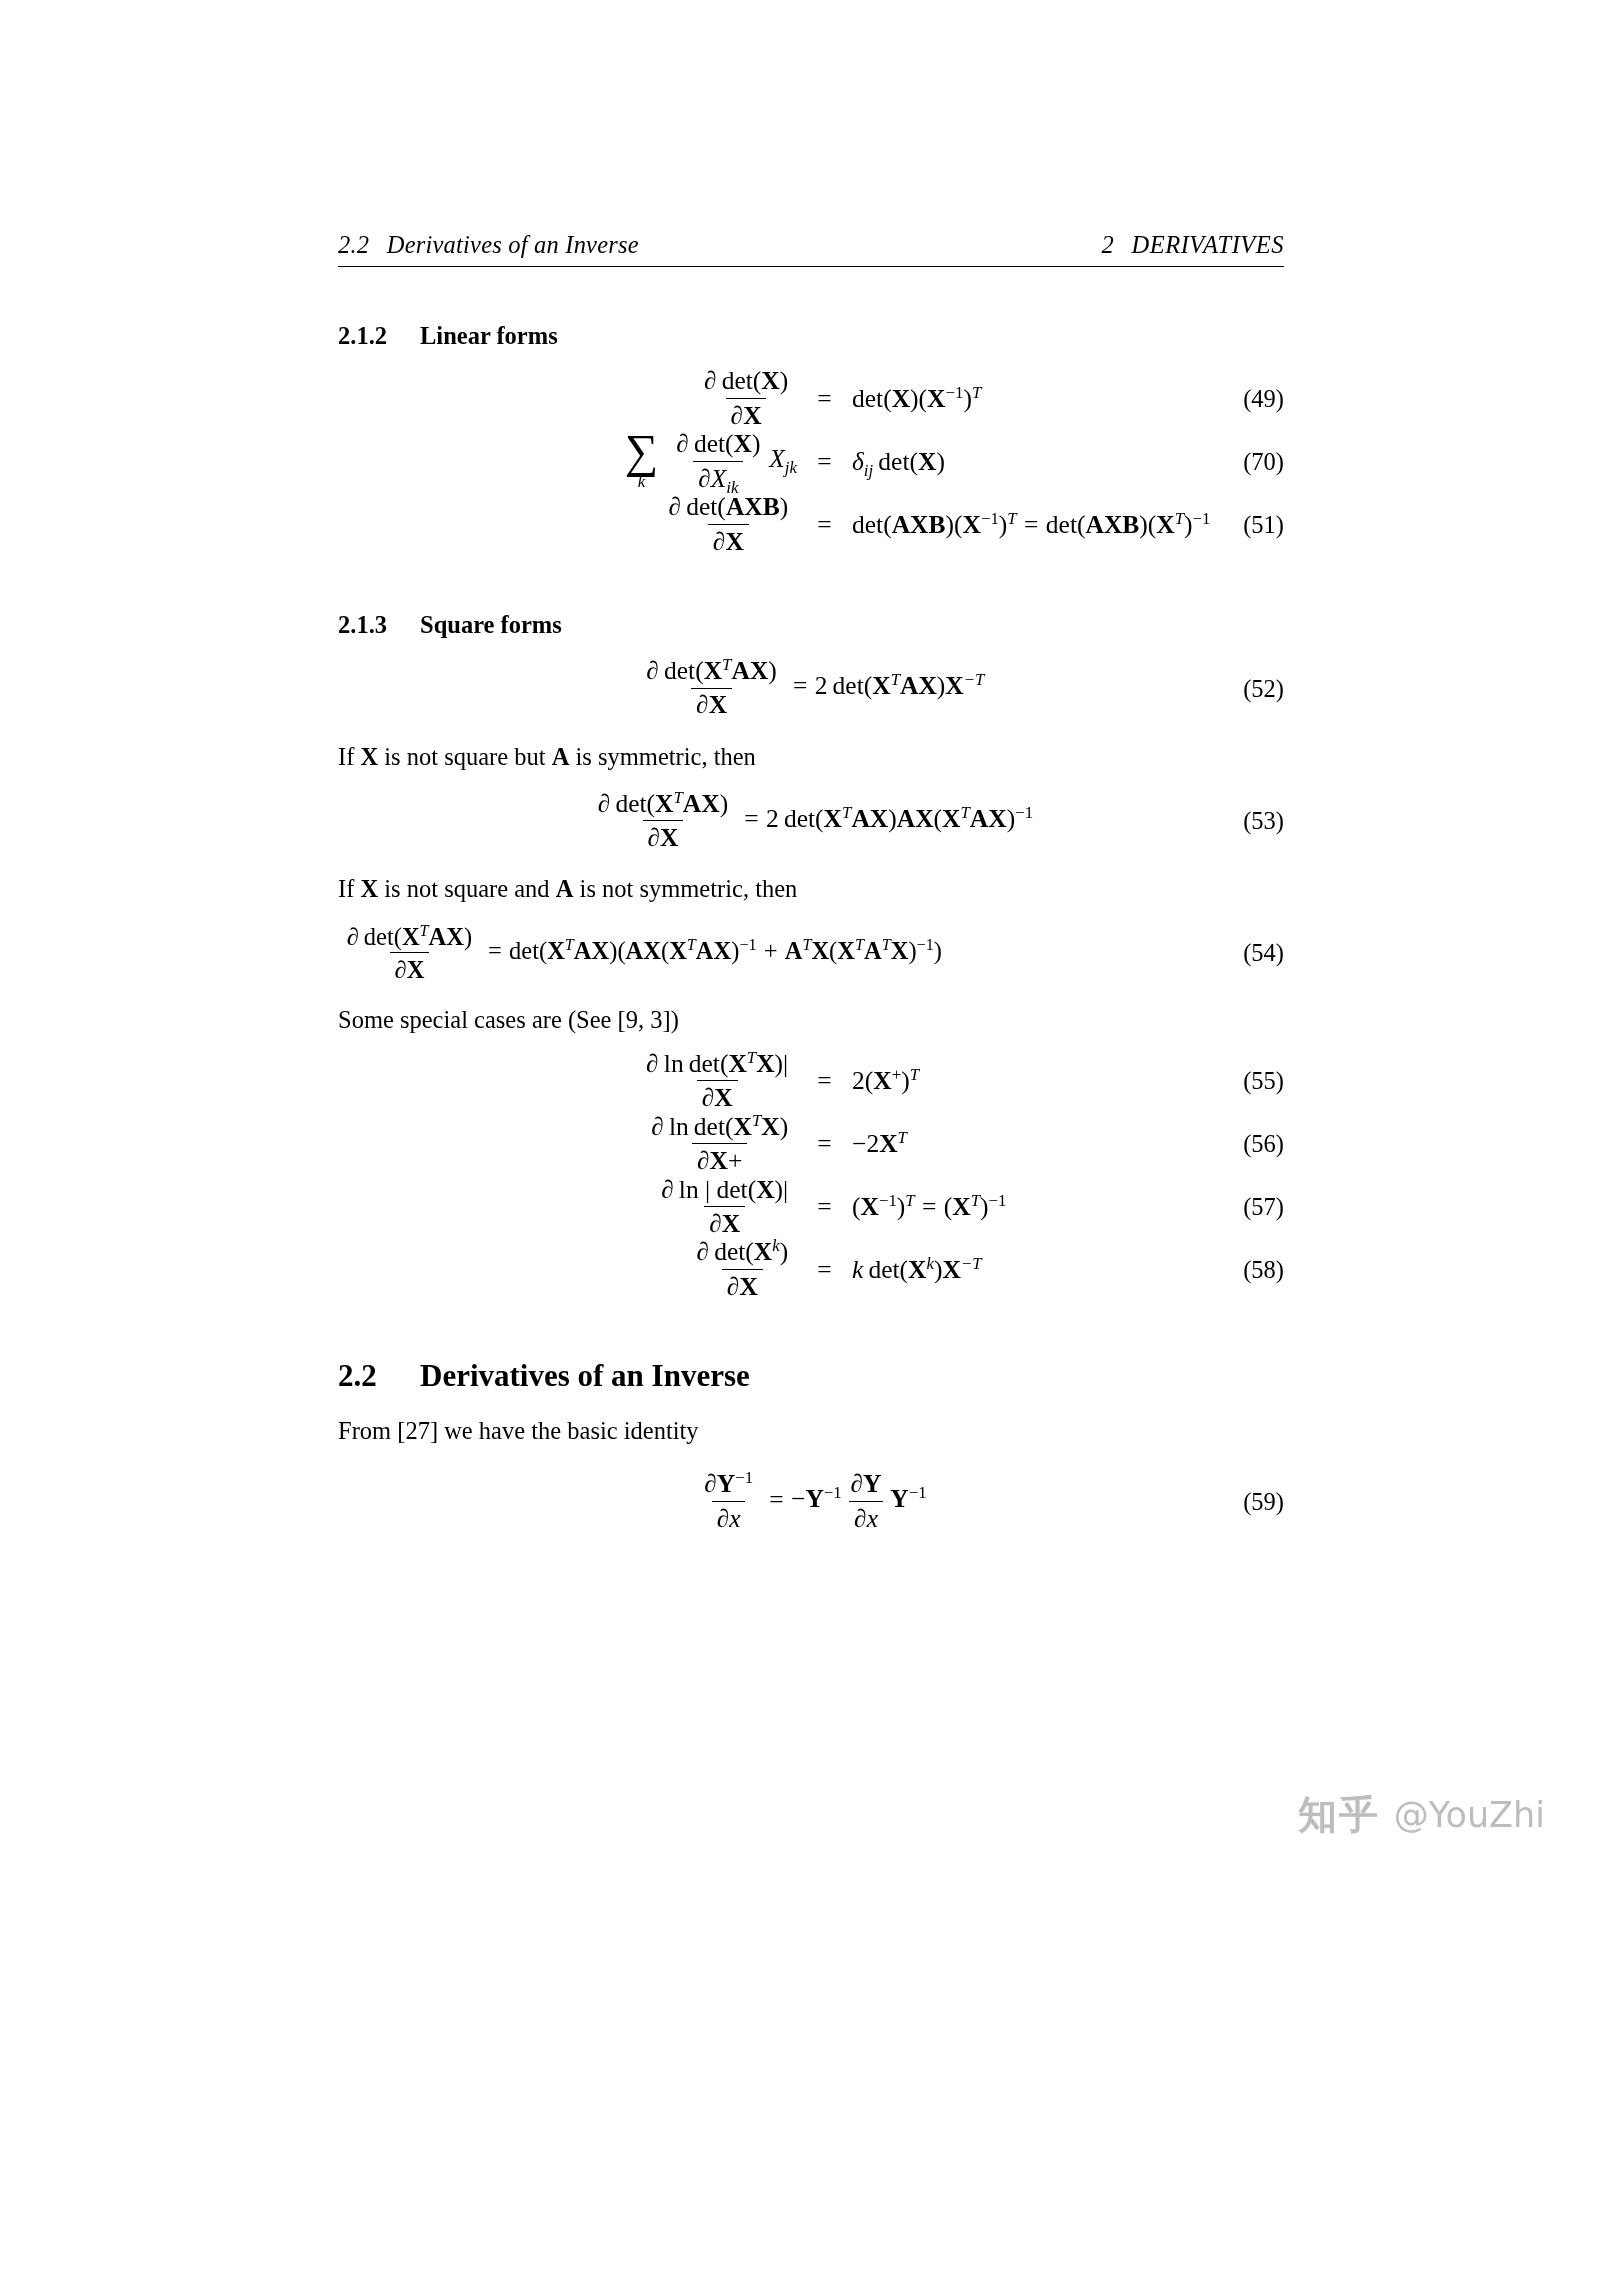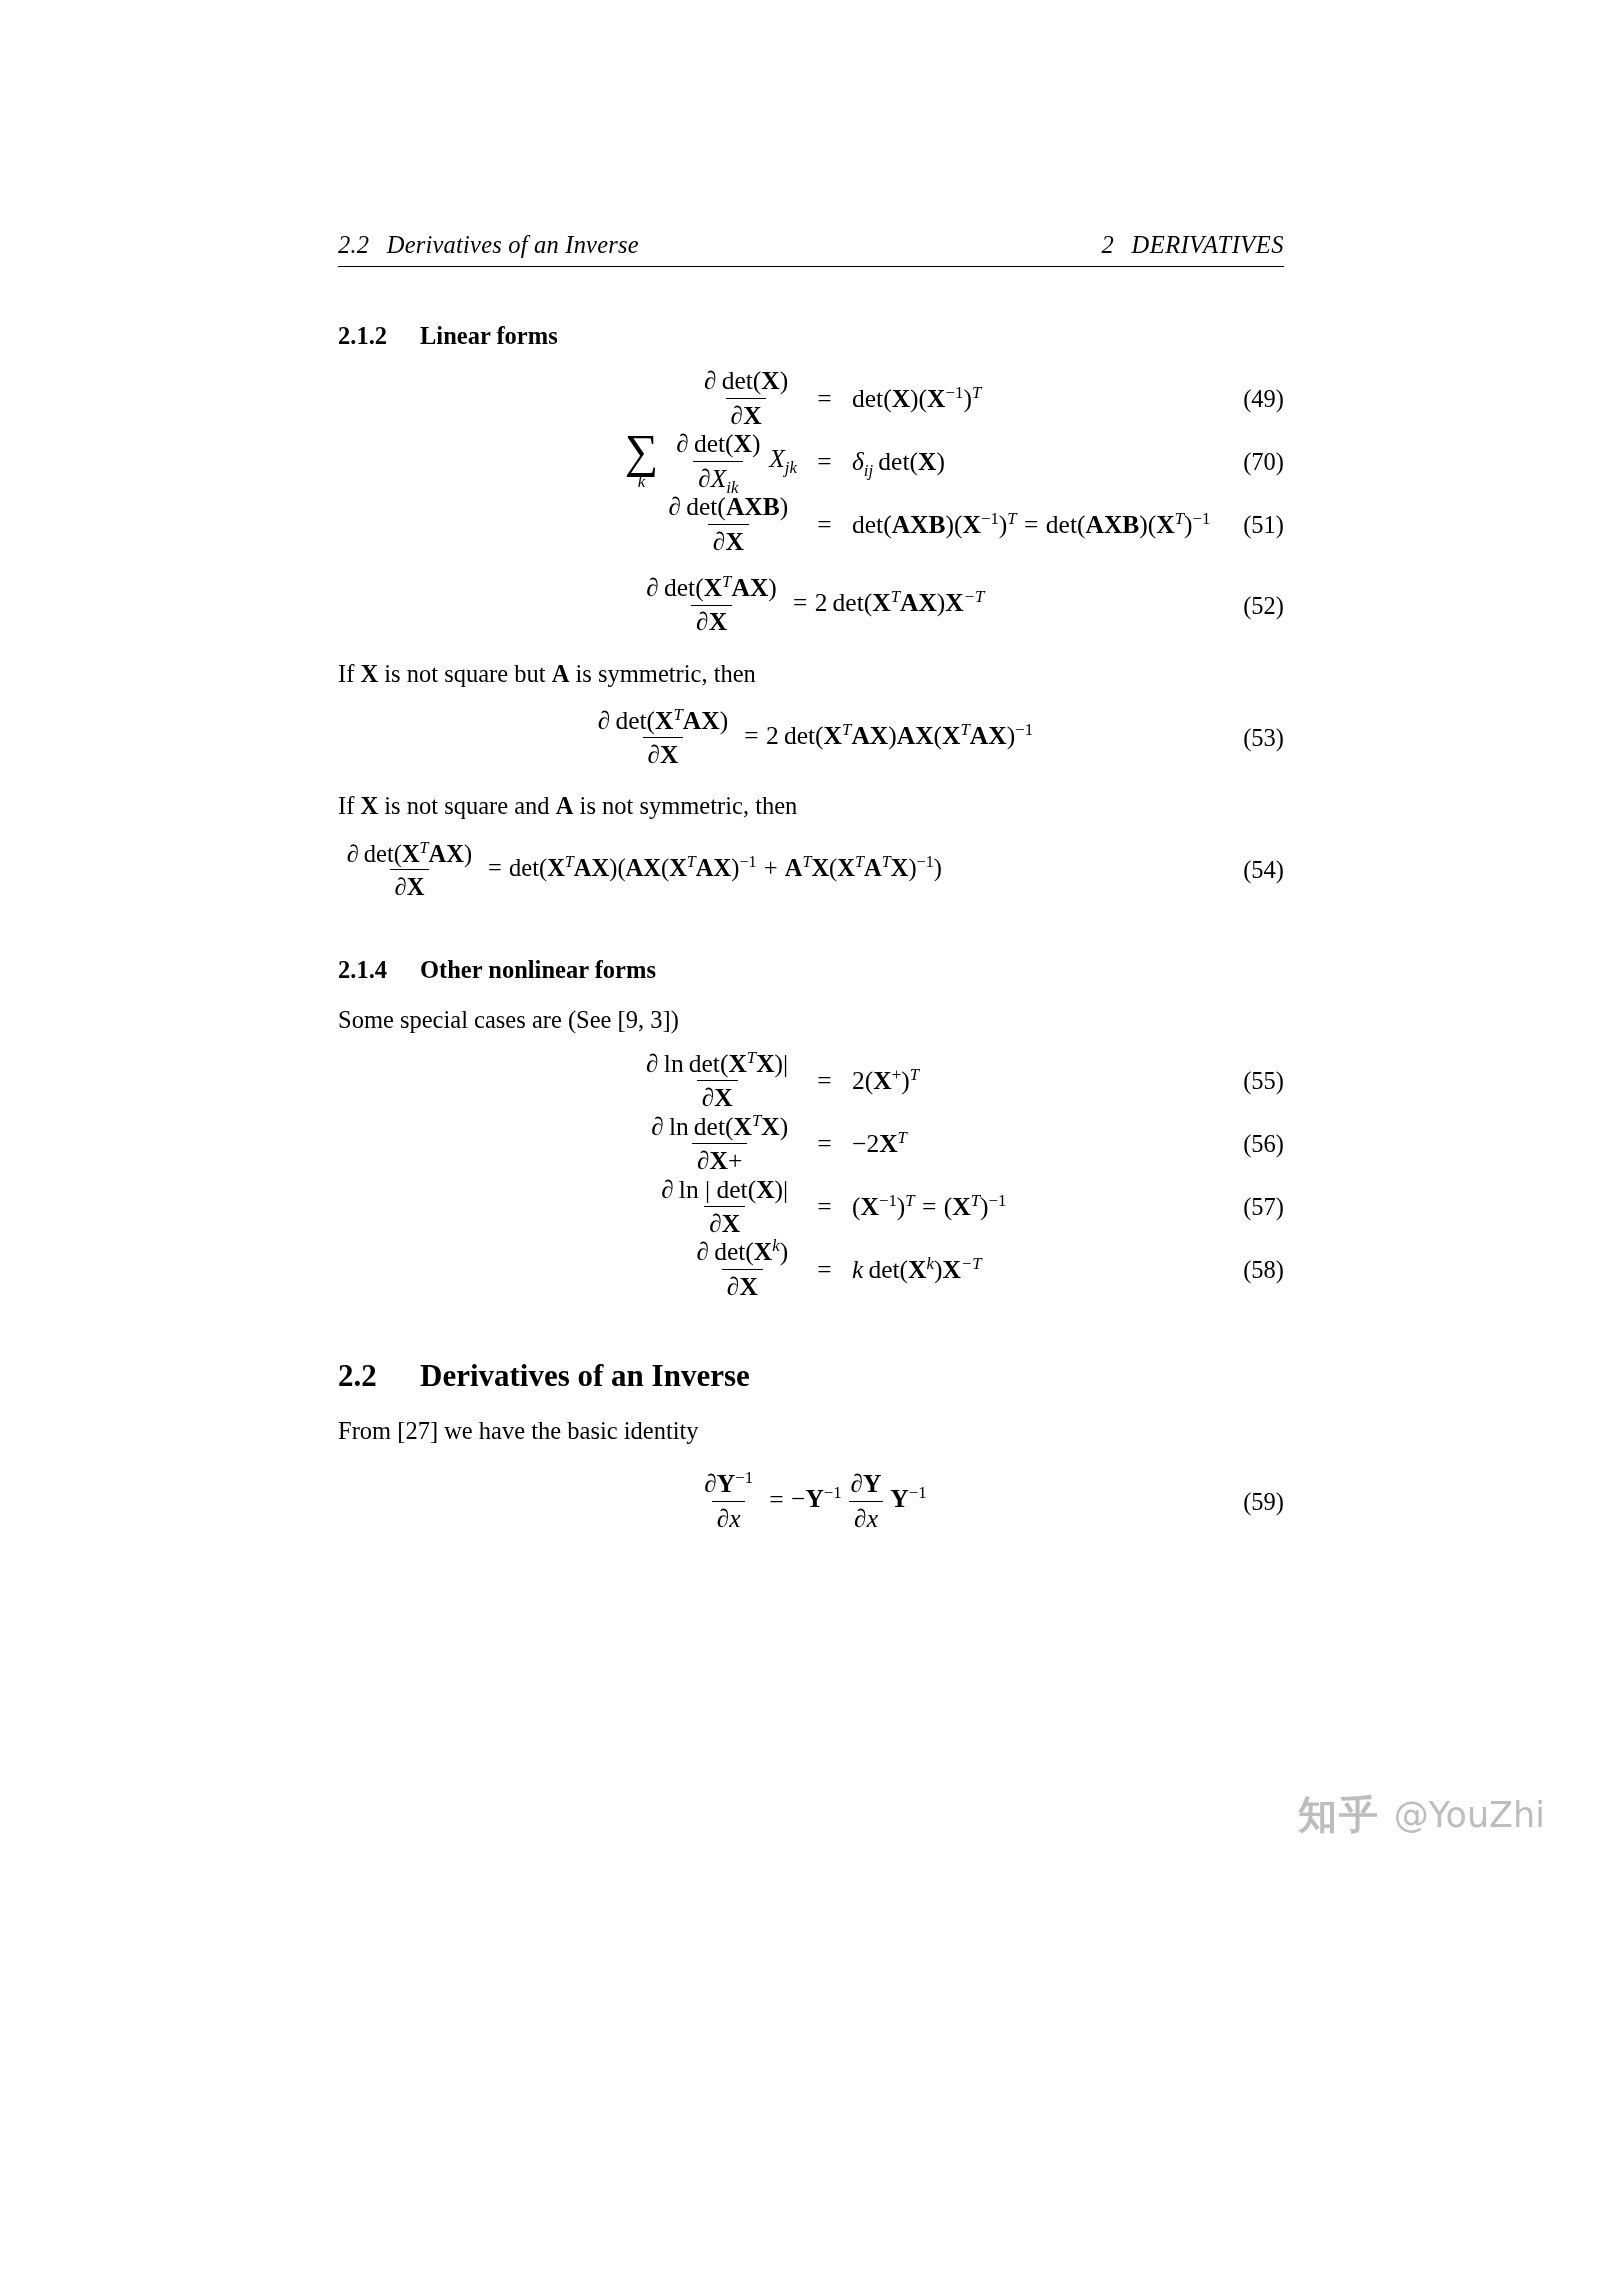--- a/index.html
+++ b/index.html
@@ -274,20 +274,24 @@
         </div>
         <div class="rel">=</div>
         <div class="rhs">
           <span class="math"><span class="mo">det(</span><span class="mb">AXB</span><span class="mo">)(</span><span class="mb">X</span><sup class="up">−1</sup><span class="mo">)</span><sup>T</sup><span class="op"> = </span><span class="mo">det(</span><span class="mb">AXB</span><span class="mo">)(</span><span class="mb">X</span><sup>T</sup><span class="mo">)</span><sup class="up">−1</sup></span>
         </div>
         <div class="eqnum">(51)</div>
       </div>
 
     </div>
 
+    <h3 class="sub">
+      <span class="n">2.1.3</span>
+      <span>Square forms</span>
+    </h3>
 
 
     <div class="eqblock">
       <div class="eqrow">
         <span class="math">
           <span class="frac">
             <span class="num"><span class="mi">∂</span> <span class="mo">det(</span><span class="mb">X</span><sup>T</sup><span class="mb">A</span><span class="mb">X</span><span class="mo">)</span></span>
             <span class="den"><span class="mi">∂</span><span class="mb">X</span></span>
           </span><span class="op"> = </span><span class="mo">2 det(</span><span class="mb">X</span><sup>T</sup><span class="mb">A</span><span class="mb">X</span><span class="mo">)</span><span class="mb">X</span><sup>−T</sup>
         </span>
@@ -316,24 +320,20 @@
         <span class="math" style="font-size:24.5px;">
           <span class="frac">
             <span class="num"><span class="mi">∂</span> <span class="mo">det(</span><span class="mb">X</span><sup>T</sup><span class="mb">A</span><span class="mb">X</span><span class="mo">)</span></span>
             <span class="den"><span class="mi">∂</span><span class="mb">X</span></span>
           </span><span class="op"> = </span><span class="mo">det(</span><span class="mb">X</span><sup>T</sup><span class="mb">A</span><span class="mb">X</span><span class="mo">)(</span><span class="mb">AX</span><span class="mo">(</span><span class="mb">X</span><sup>T</sup><span class="mb">A</span><span class="mb">X</span><span class="mo">)</span><sup class="up">−1</sup><span class="op"> + </span><span class="mb">A</span><sup>T</sup><span class="mb">X</span><span class="mo">(</span><span class="mb">X</span><sup>T</sup><span class="mb">A</span><sup>T</sup><span class="mb">X</span><span class="mo">)</span><sup class="up">−1</sup><span class="mo">)</span>
         </span>
         <div class="eqnum">(54)</div>
       </div>
     </div>
 
-    <h3 class="sub">
-      <span class="n">2.1.4</span>
-      <span>Other nonlinear forms</span>
-    </h3>
 
     <p class="para">Some special cases are (See [9, 3])</p>
 
     <div class="eqblock aligned" style="margin-top:13.7px;">
 
       <div class="eqrow">
         <div class="lhs">
           <span class="math">
             <span class="frac">
               <span class="num"><span class="mi">∂</span> <span class="mo">ln det(</span><span class="mb">X</span><sup>T</sup><span class="mb">X</span><span class="mo">)|</span></span>

